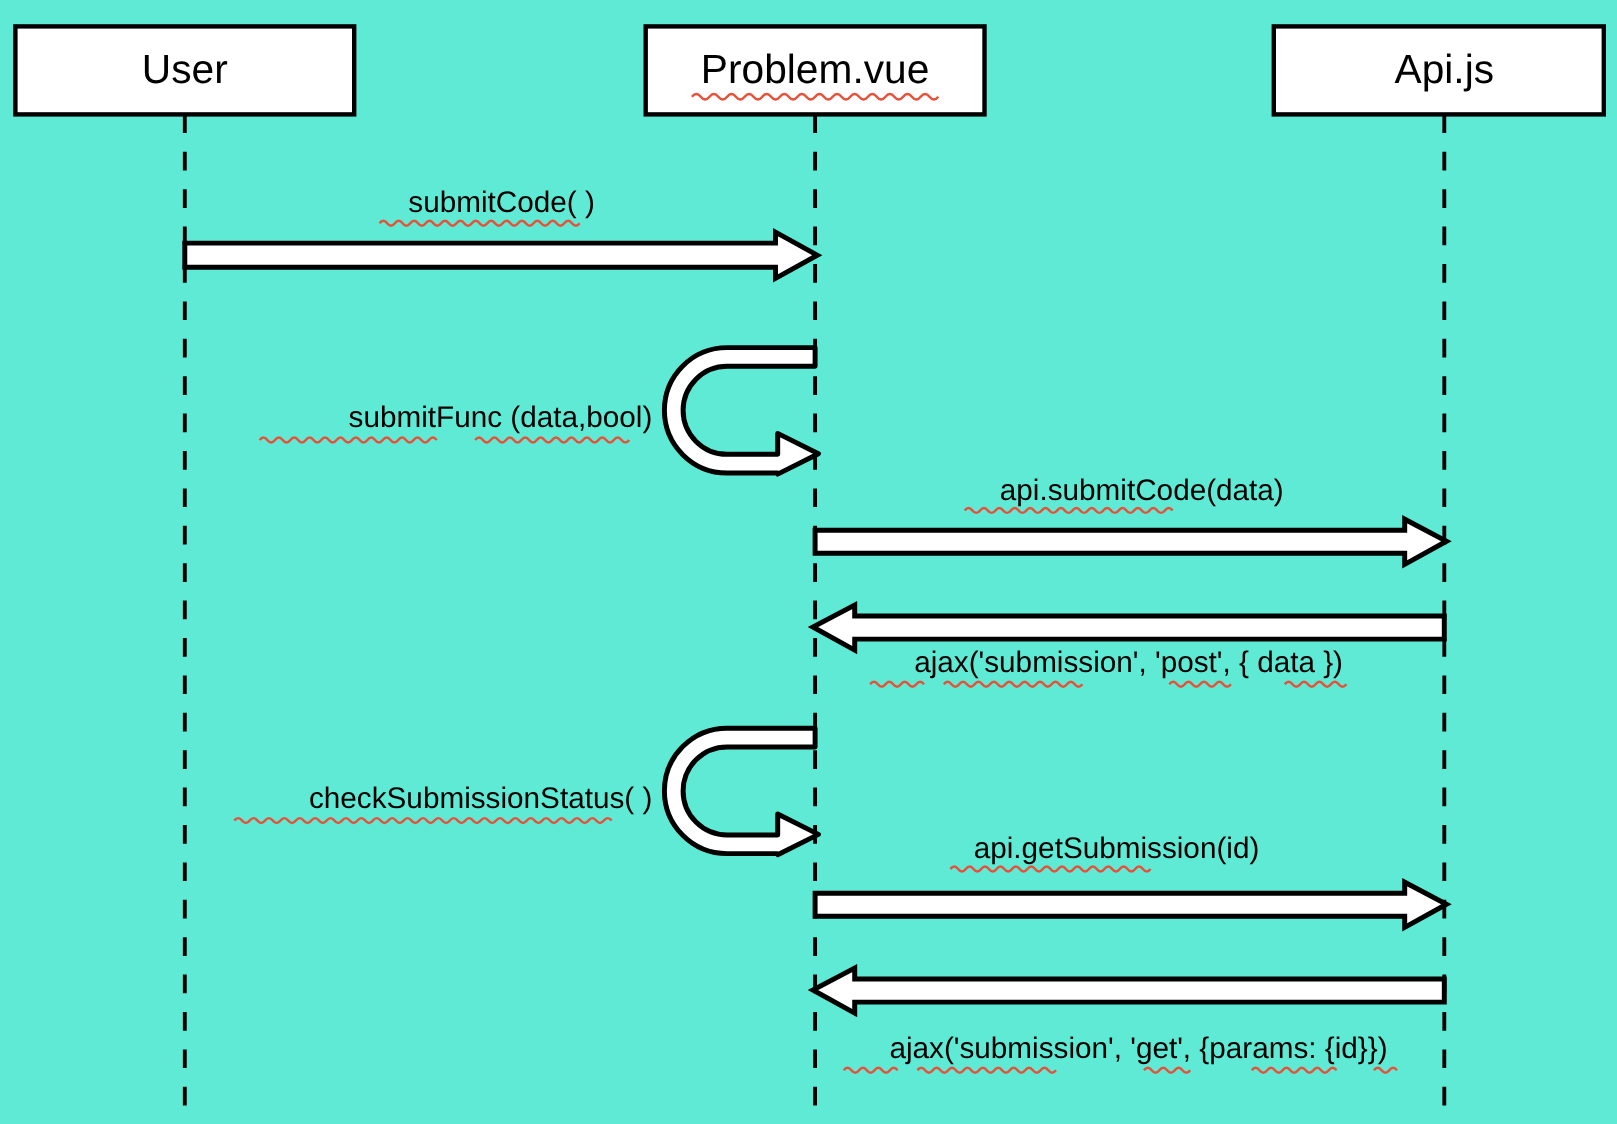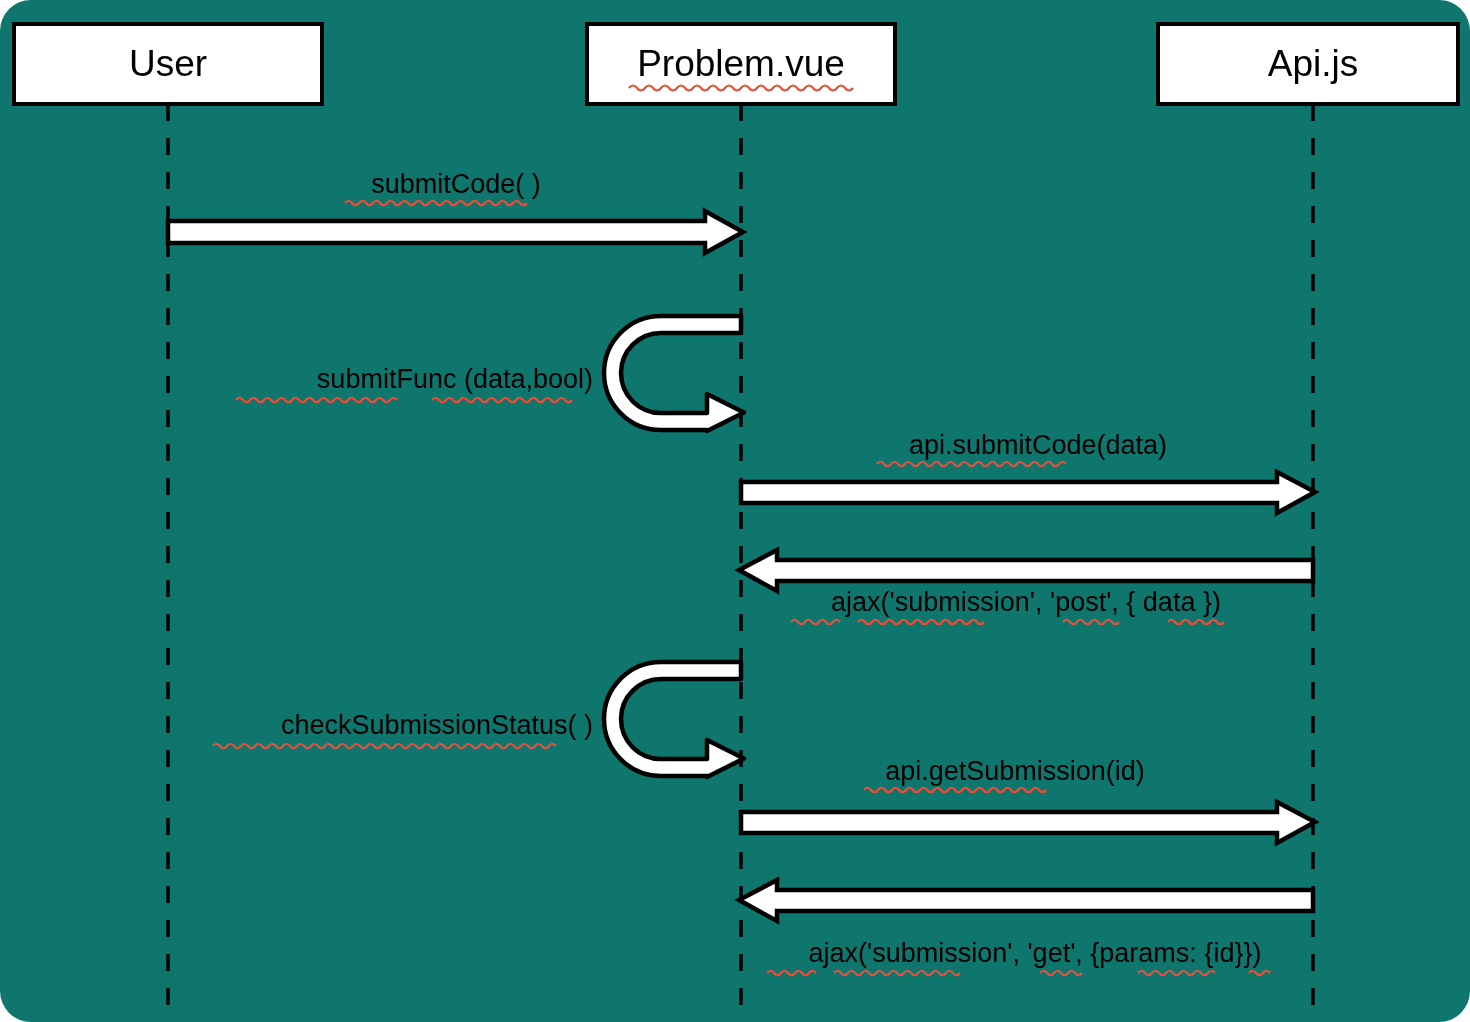--- a/index.html
+++ b/index.html
@@ -8,23 +8,22 @@
     padding: 0;
     background: #ffffff;
   }
   body {
     font-family: "Liberation Sans", sans-serif;
   }
   #canvas {
     position: relative;
     width: 1470px;
     height: 1022px;
-    background: #0f766e;
+    background: #5eead4;
     overflow: hidden;
-    border-radius: 31px;
   }
   #diagram-svg {
     position: absolute;
     left: 0;
     top: 0;
     width: 1470px;
     height: 1022px;
     display: block;
   }
   .lifeline-box-label {

